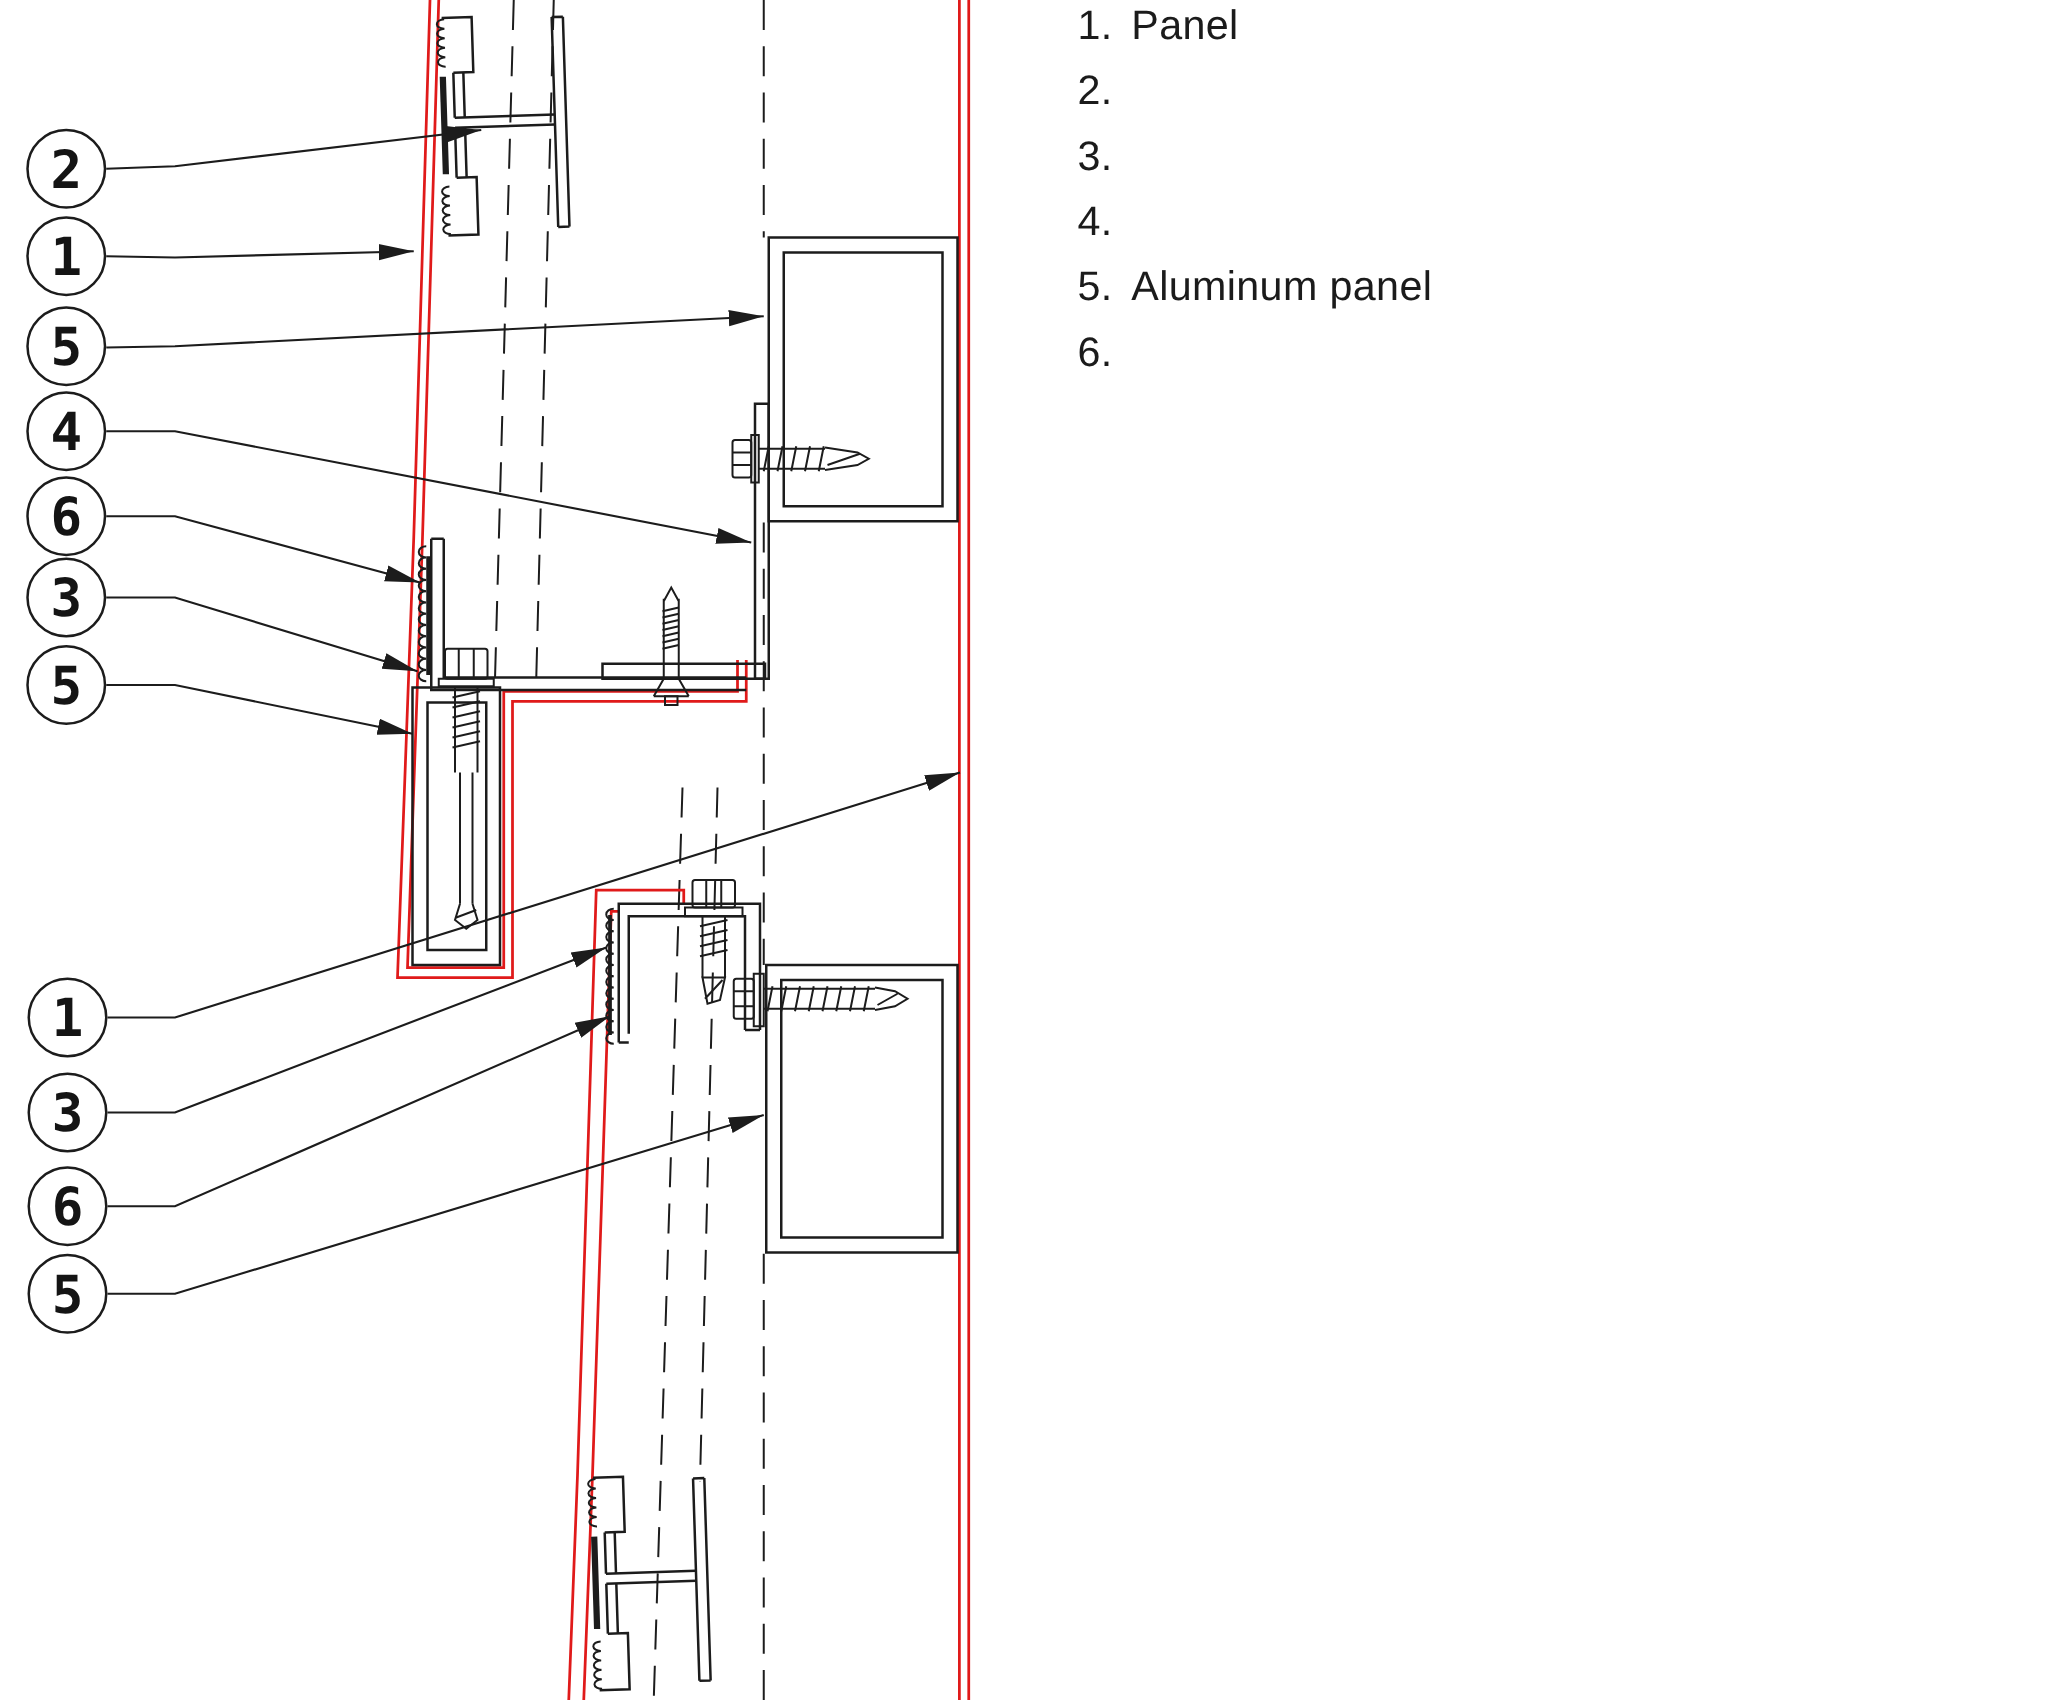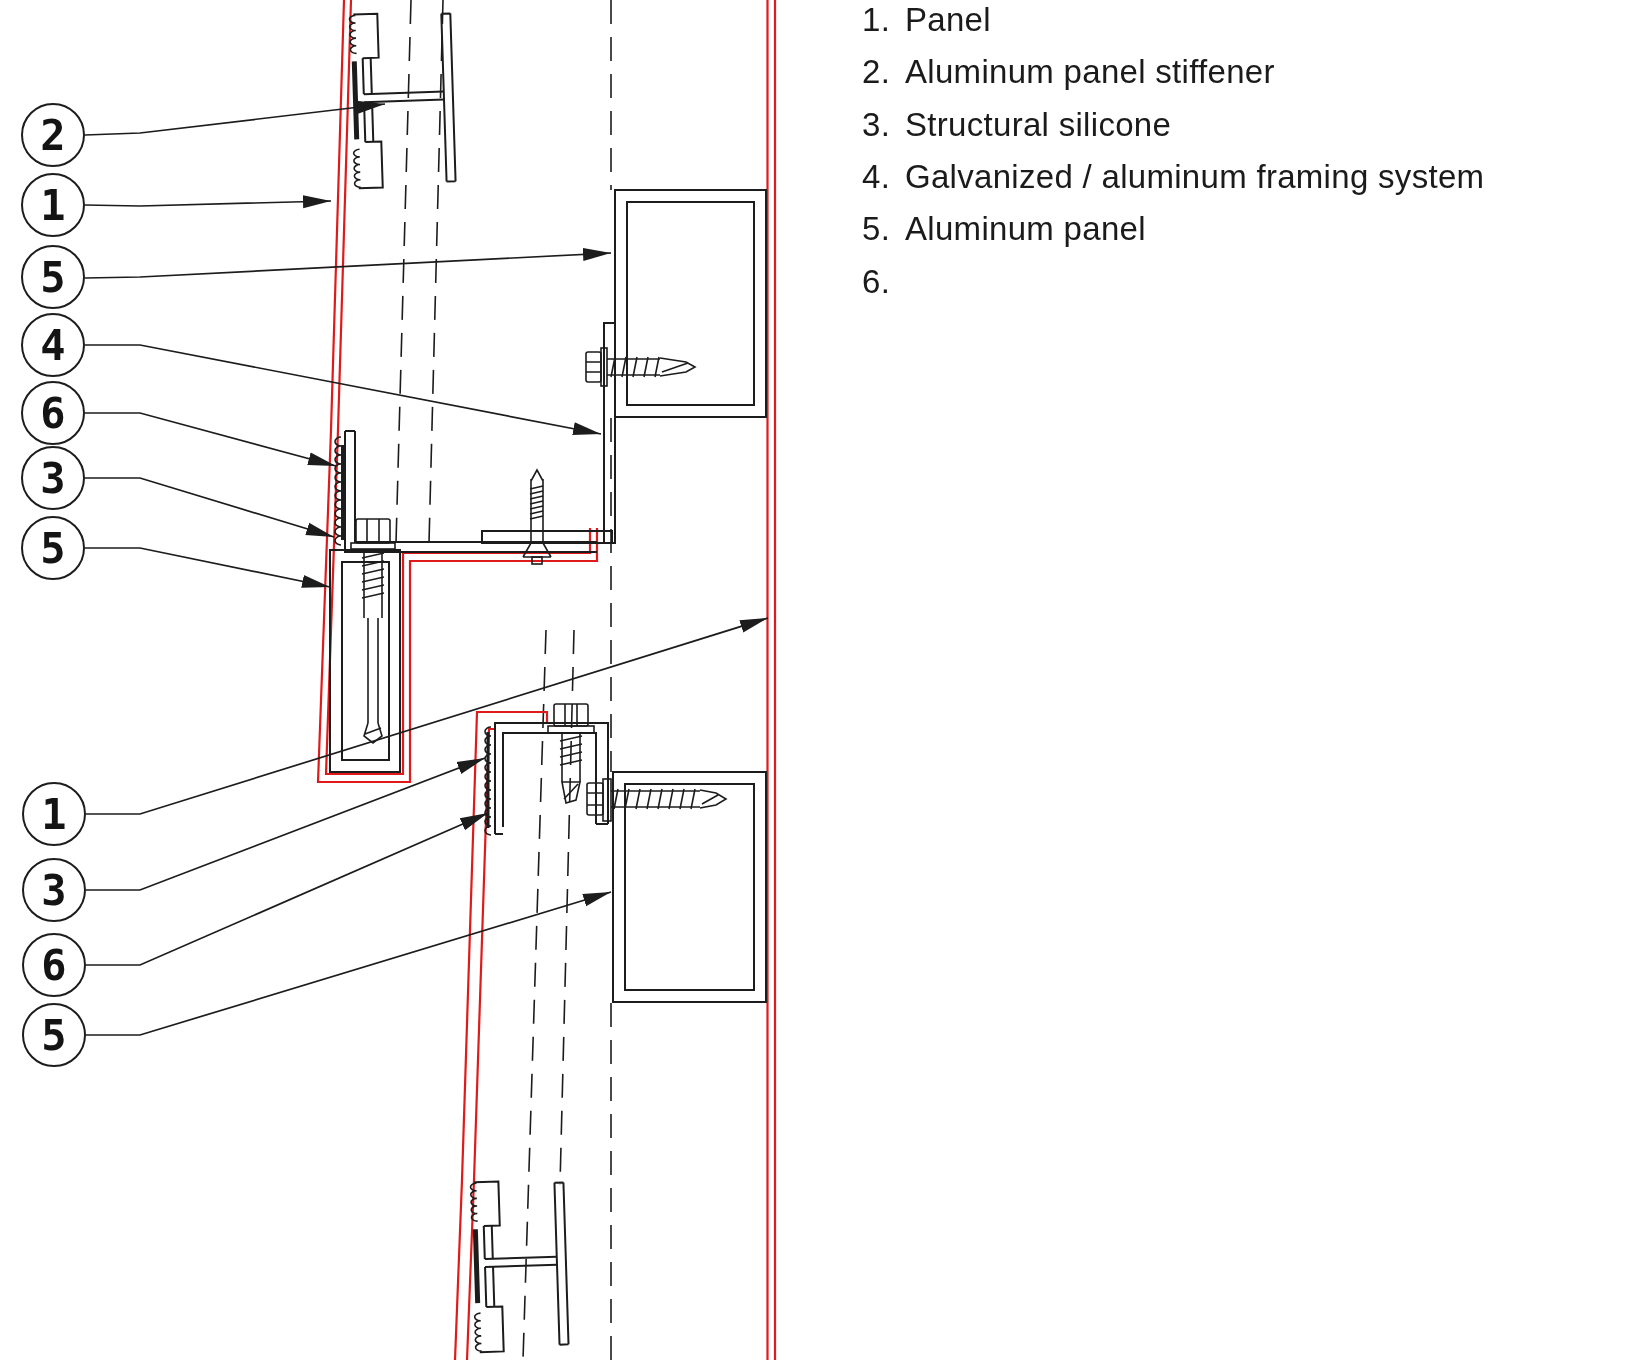--- a/index.html
+++ b/index.html
@@ -216,29 +216,26 @@
     <span>5</span>
   </div>
 
 <div class="legend">
   <div class="legend-row">
     <span class="legend-num">1.</span>
     <span>Panel</span>
   </div>
   <div class="legend-row">
     <span class="legend-num">2.</span>
-    <span>Aluminum panel stiffener</span>
   </div>
   <div class="legend-row">
     <span class="legend-num">3.</span>
-    <span>Structural silicone</span>
   </div>
   <div class="legend-row">
     <span class="legend-num">4.</span>
-    <span>Galvanized / aluminum framing system</span>
   </div>
   <div class="legend-row">
     <span class="legend-num">5.</span>
     <span>Aluminum panel</span>
   </div>
   <div class="legend-row">
     <span class="legend-num">6.</span>
   </div>
 </div>
 

